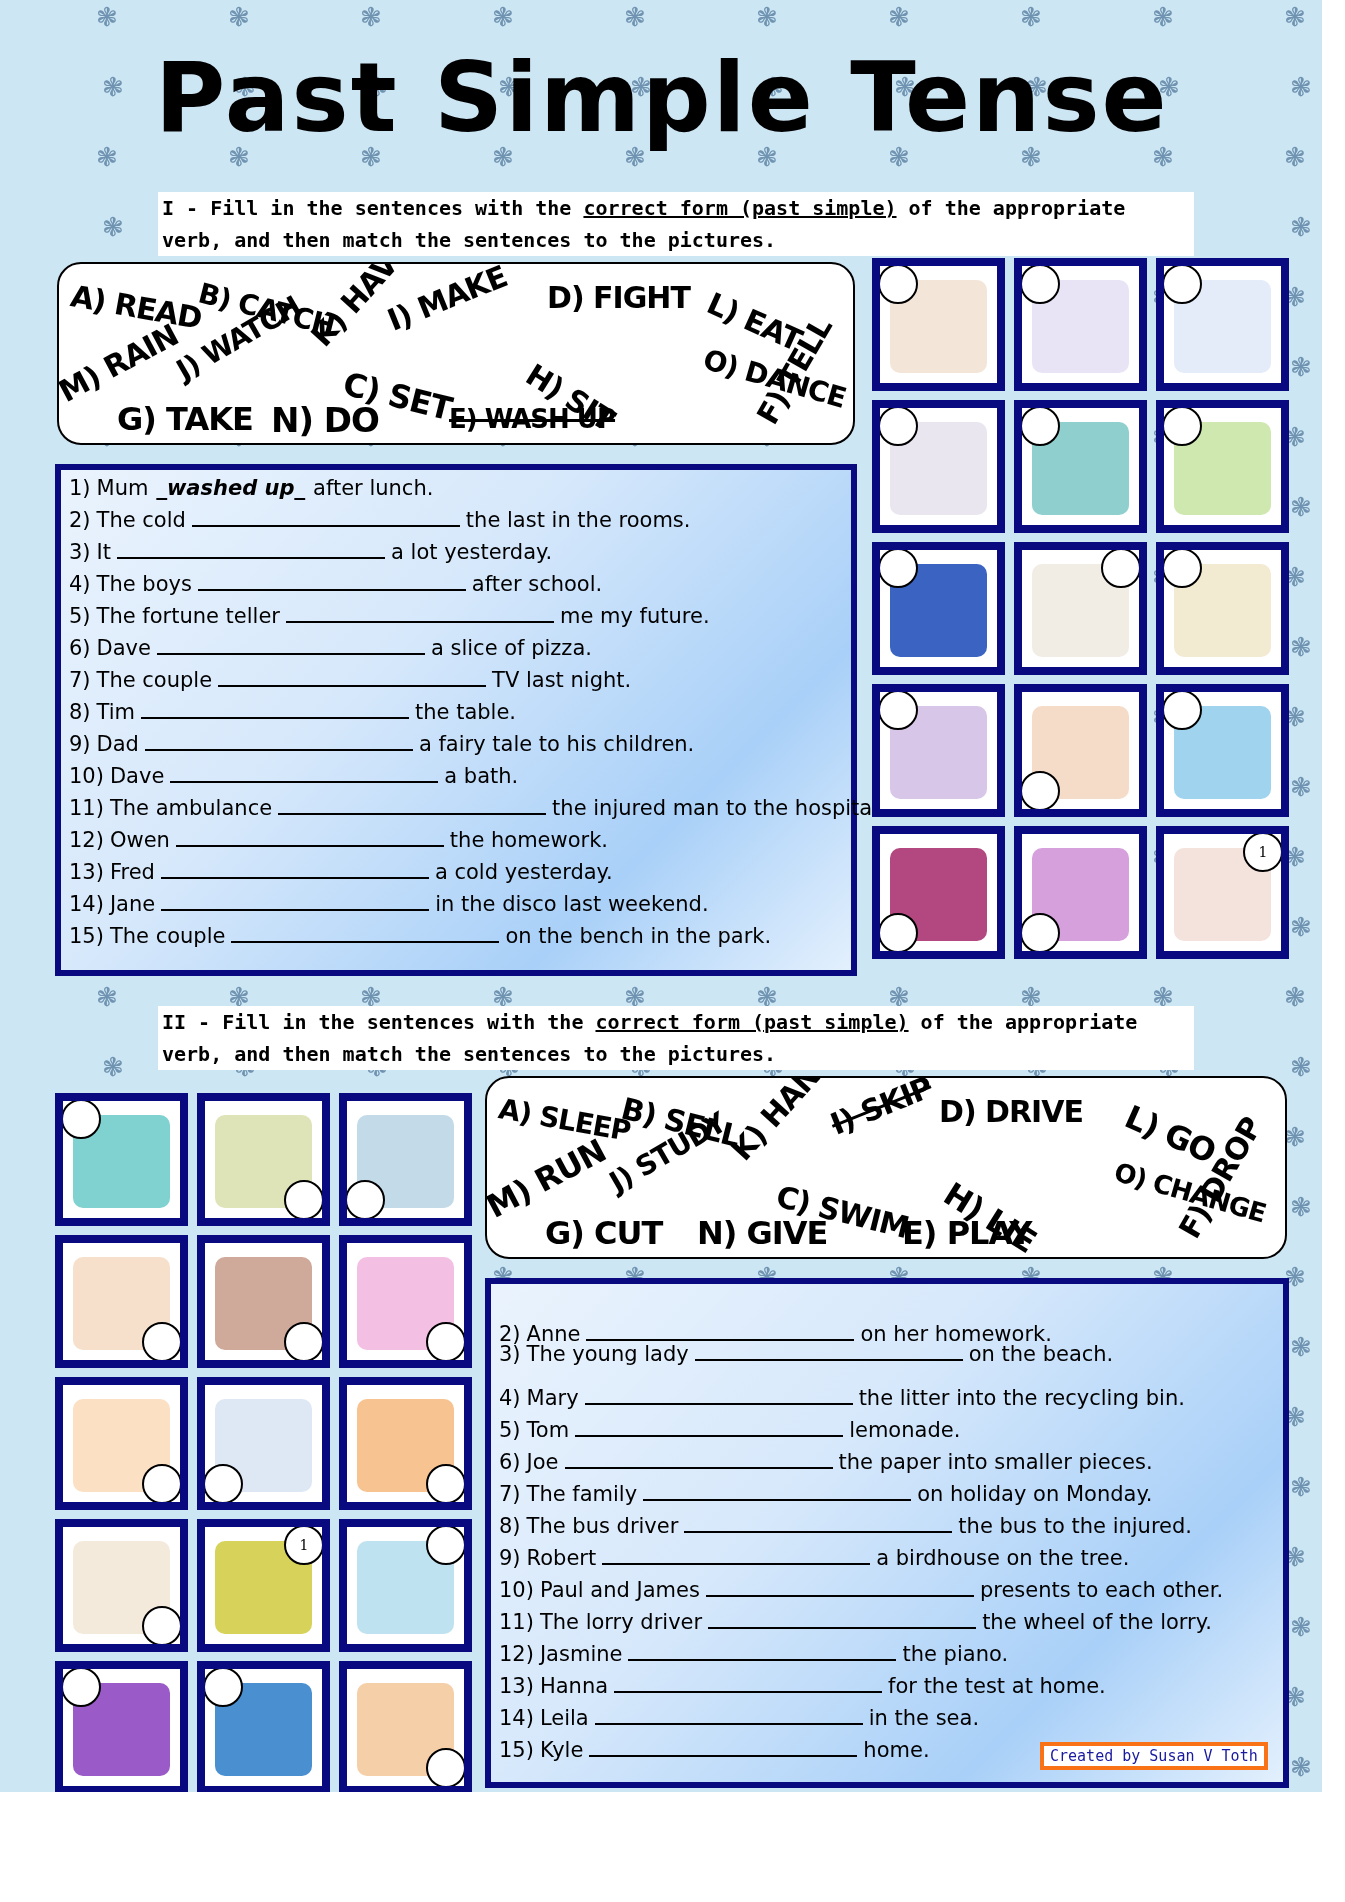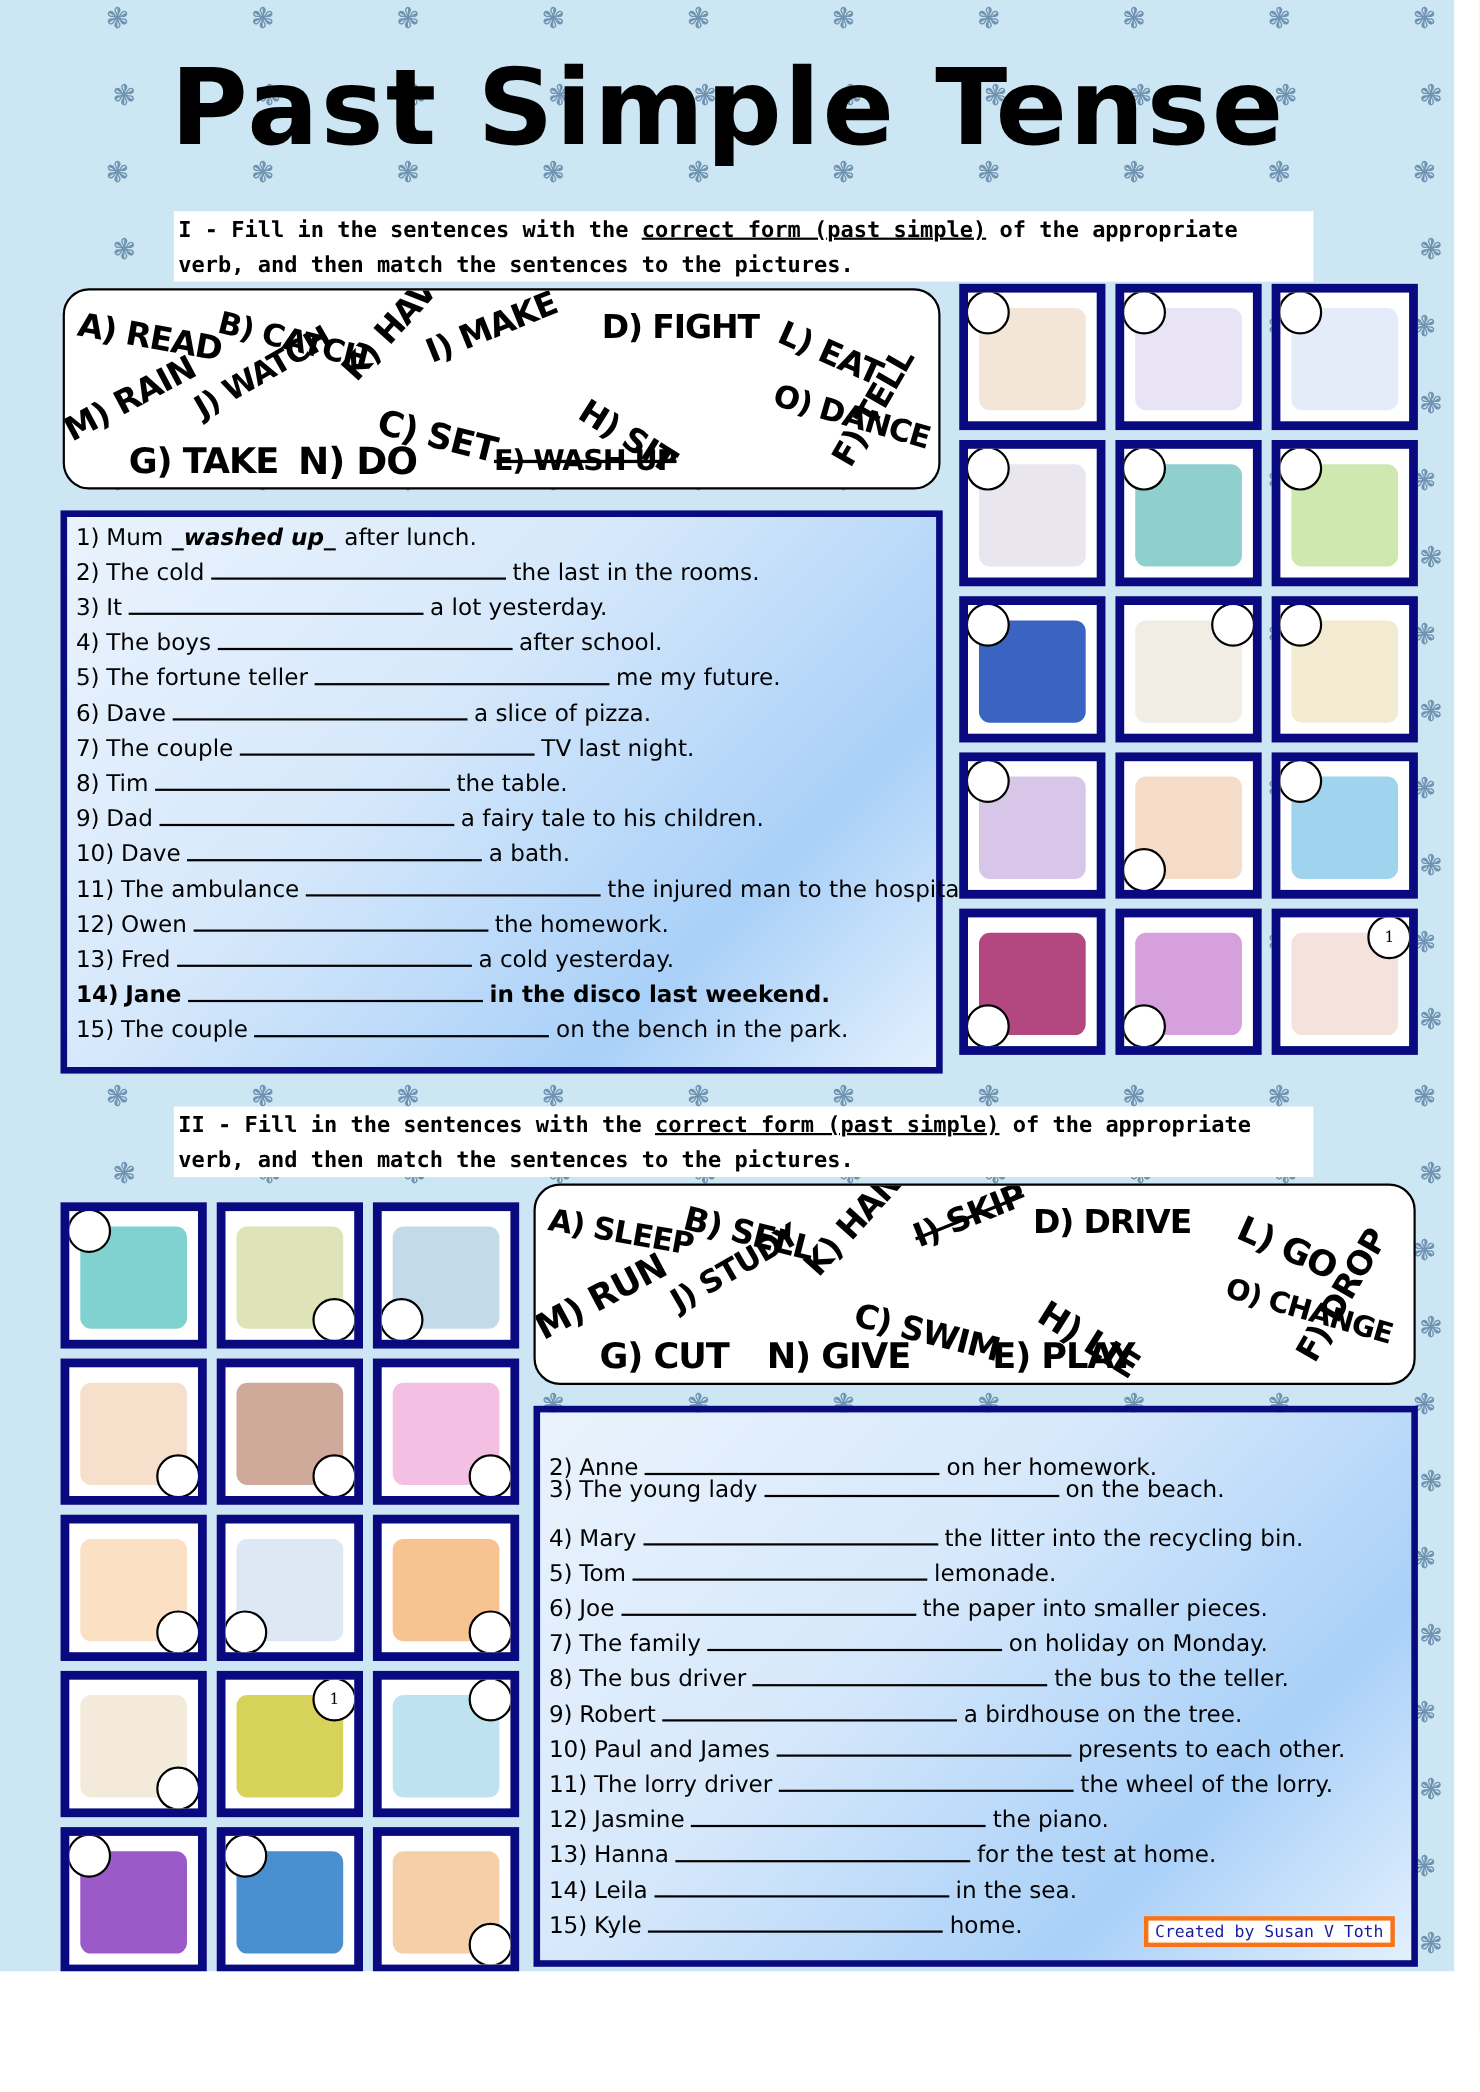--- a/index.html
+++ b/index.html
@@ -321,21 +321,21 @@
       <div class="sent" style="top: 98px;"><span>4)</span><span style="margin-left: 6px;">The boys</span><span class="blank" style="width: 268px;"></span><span>after school.</span></div>
       <div class="sent" style="top: 130px;"><span>5)</span><span style="margin-left: 6px;">The fortune teller</span><span class="blank" style="width: 268px;"></span><span>me my future.</span></div>
       <div class="sent" style="top: 162px;"><span>6)</span><span style="margin-left: 6px;">Dave</span><span class="blank" style="width: 268px;"></span><span>a slice of pizza.</span></div>
       <div class="sent" style="top: 194px;"><span>7)</span><span style="margin-left: 6px;">The couple</span><span class="blank" style="width: 268px;"></span><span>TV last night.</span></div>
       <div class="sent" style="top: 226px;"><span>8)</span><span style="margin-left: 6px;">Tim</span><span class="blank" style="width: 268px;"></span><span>the table.</span></div>
       <div class="sent" style="top: 258px;"><span>9)</span><span style="margin-left: 6px;">Dad</span><span class="blank" style="width: 268px;"></span><span>a fairy tale to his children.</span></div>
       <div class="sent" style="top: 290px;"><span>10)</span><span style="margin-left: 6px;">Dave</span><span class="blank" style="width: 268px;"></span><span>a bath.</span></div>
       <div class="sent" style="top: 322px;"><span>11)</span><span style="margin-left: 6px;">The ambulance</span><span class="blank" style="width: 268px;"></span><span>the injured man to the hospital.</span></div>
       <div class="sent" style="top: 354px;"><span>12)</span><span style="margin-left: 6px;">Owen</span><span class="blank" style="width: 268px;"></span><span>the homework.</span></div>
       <div class="sent" style="top: 386px;"><span>13)</span><span style="margin-left: 6px;">Fred</span><span class="blank" style="width: 268px;"></span><span>a cold yesterday.</span></div>
-      <div class="sent" style="top: 418px; font-weight: bold;"><span>14)</span><span style="margin-left: 6px;">Jane</span><span class="blank" style="width: 268px;"></span><span>in the disco last weekend.</span></div>
+      <div class="sent" style="top: 418px;"><span>14)</span><span style="margin-left: 6px;">Jane</span><span class="blank" style="width: 268px;"></span><span>in the disco last weekend.</span></div>
       <div class="sent" style="top: 450px;"><span>15)</span><span style="margin-left: 6px;">The couple</span><span class="blank" style="width: 268px;"></span><span>on the bench in the park.</span></div>
     </div>
 
   <div id="grid1">
       <div class="pic" style="left: 872px; top: 258px;">
         <div class="scene" style="background: rgb(243, 230, 216);"></div>
         <div class="circ" style="left: -2px; top: -2px;"></div>
       </div>
       <div class="pic" style="left: 1014px; top: 258px;">
         <div class="scene" style="background: rgb(232, 228, 246);"></div>
@@ -417,21 +417,21 @@
       <span class="word" style="left: 415px; top: 136px; transform: rotate(0deg); font-size: 32px;">E) PLAY</span>
     </div>
 
   <div class="panel" id="panel2" style="left:485px;top:1278px;width:804px;height:510px;">
       <div class="sent" style="top: 34px;"><span>2)</span><span style="margin-left: 6px;">Anne</span><span class="blank" style="width: 268px;"></span><span>on her homework.</span></div>
       <div class="sent" style="top: 54px;"><span>3)</span><span style="margin-left: 6px;">The young lady</span><span class="blank" style="width: 268px;"></span><span>on the beach.</span></div>
       <div class="sent" style="top: 98px;"><span>4)</span><span style="margin-left: 6px;">Mary</span><span class="blank" style="width: 268px;"></span><span>the litter into the recycling bin.</span></div>
       <div class="sent" style="top: 130px;"><span>5)</span><span style="margin-left: 6px;">Tom</span><span class="blank" style="width: 268px;"></span><span>lemonade.</span></div>
       <div class="sent" style="top: 162px;"><span>6)</span><span style="margin-left: 6px;">Joe</span><span class="blank" style="width: 268px;"></span><span>the paper into smaller pieces.</span></div>
       <div class="sent" style="top: 194px;"><span>7)</span><span style="margin-left: 6px;">The family</span><span class="blank" style="width: 268px;"></span><span>on holiday on Monday.</span></div>
-      <div class="sent" style="top: 226px;"><span>8)</span><span style="margin-left: 6px;">The bus driver</span><span class="blank" style="width: 268px;"></span><span>the bus to the teller.</span></div>
+      <div class="sent" style="top: 226px;"><span>8)</span><span style="margin-left: 6px;">The bus driver</span><span class="blank" style="width: 268px;"></span><span>the bus to the injured.</span></div>
       <div class="sent" style="top: 258px;"><span>9)</span><span style="margin-left: 6px;">Robert</span><span class="blank" style="width: 268px;"></span><span>a birdhouse on the tree.</span></div>
       <div class="sent" style="top: 290px;"><span>10)</span><span style="margin-left: 6px;">Paul and James</span><span class="blank" style="width: 268px;"></span><span>presents to each other.</span></div>
       <div class="sent" style="top: 322px;"><span>11)</span><span style="margin-left: 6px;">The lorry driver</span><span class="blank" style="width: 268px;"></span><span>the wheel of the lorry.</span></div>
       <div class="sent" style="top: 354px;"><span>12)</span><span style="margin-left: 6px;">Jasmine</span><span class="blank" style="width: 268px;"></span><span>the piano.</span></div>
       <div class="sent" style="top: 386px;"><span>13)</span><span style="margin-left: 6px;">Hanna</span><span class="blank" style="width: 268px;"></span><span>for the test at home.</span></div>
       <div class="sent" style="top: 418px;"><span>14)</span><span style="margin-left: 6px;">Leila</span><span class="blank" style="width: 268px;"></span><span>in the sea.</span></div>
       <div class="sent" style="top: 450px;"><span>15)</span><span style="margin-left: 6px;">Kyle</span><span class="blank" style="width: 268px;"></span><span>home.</span></div>
     </div>
 
   <div id="grid2">

